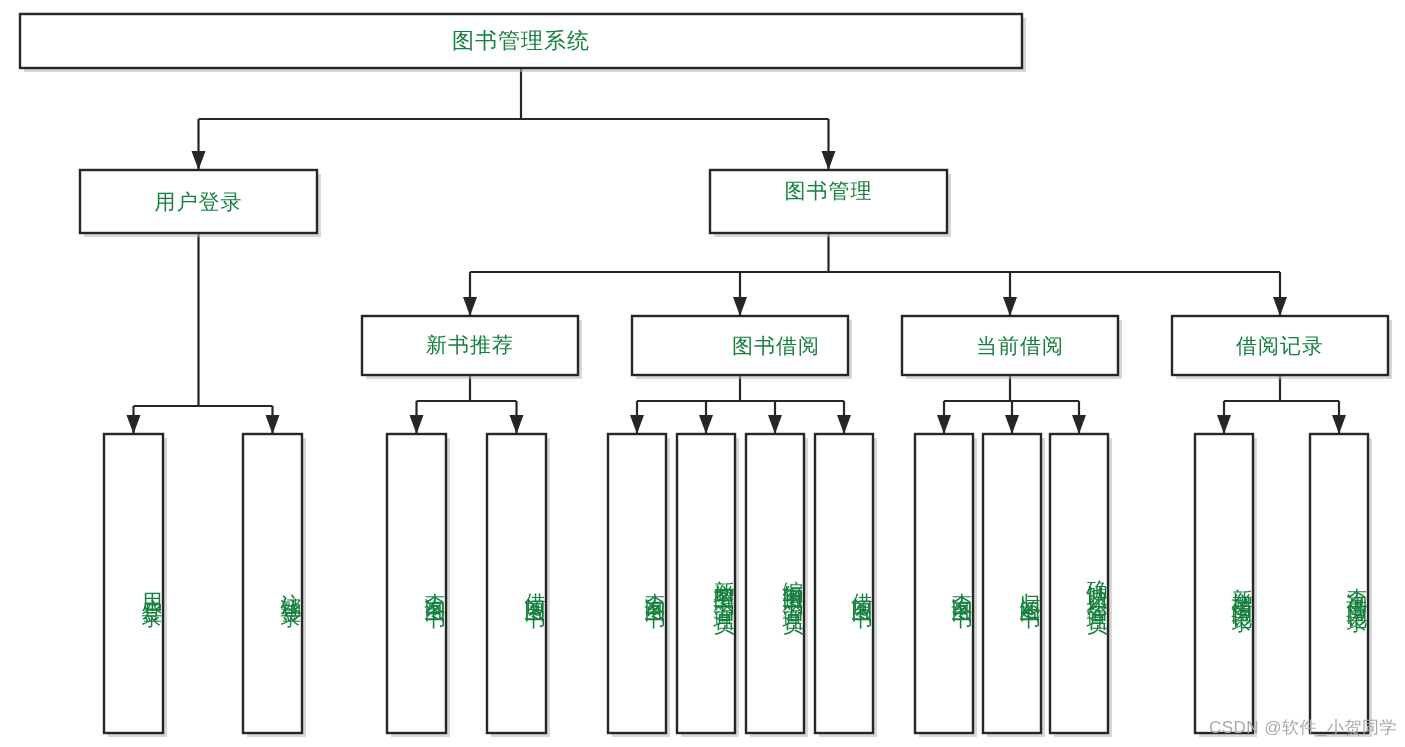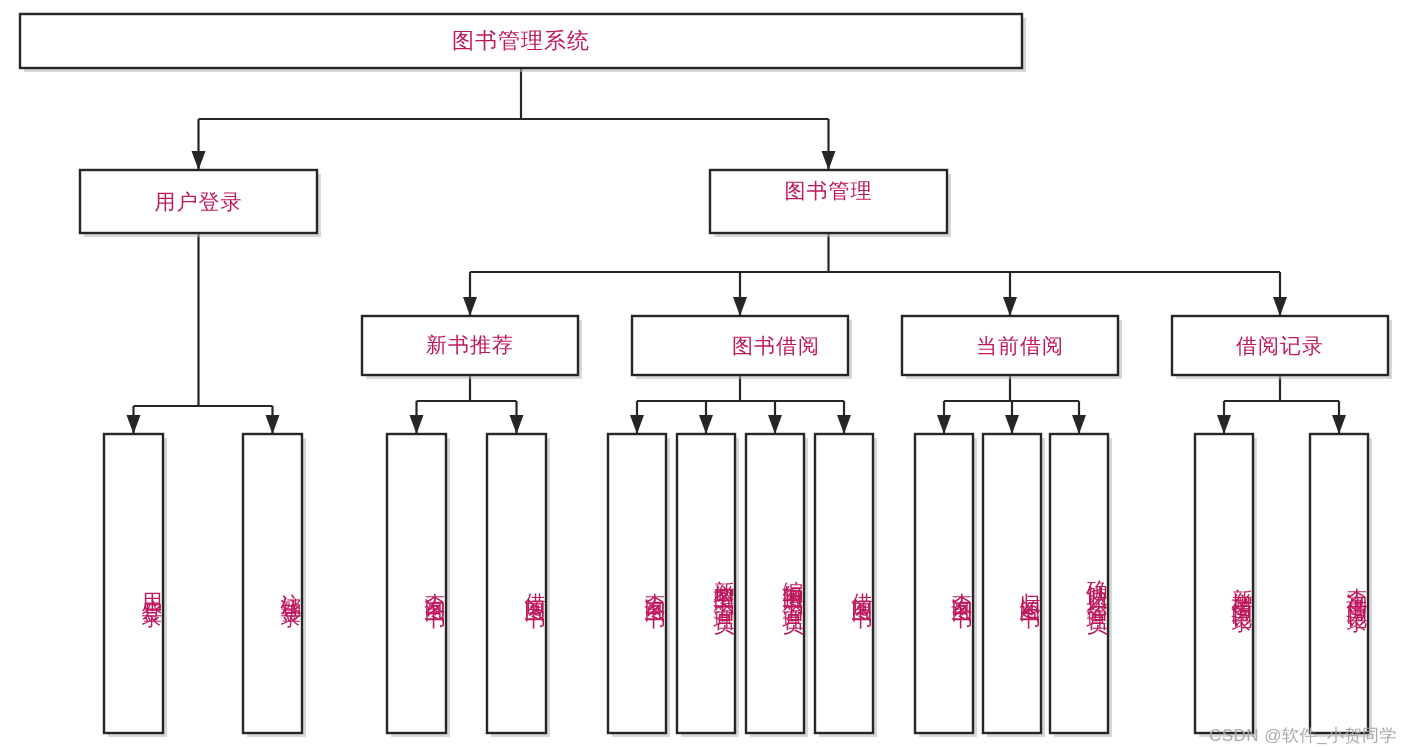--- a/index.html
+++ b/index.html
@@ -42,21 +42,21 @@
     stroke-linecap: butt;
   }
   .arrow-head {
     fill: #262626;
   }
   .node-label {
     position: absolute;
     display: flex;
     align-items: center;
     justify-content: center;
-    color: #be185d;
+    color: #15803d;
     font-family: "Liberation Sans", "DejaVu Sans", sans-serif;
     box-sizing: border-box;
     pointer-events: none;
   }
   .node-label.horizontal {
     font-size: 21px;
     letter-spacing: 1px;
     line-height: 1.2;
   }
   .node-label.horizontal.root {
@@ -69,21 +69,21 @@
     letter-spacing: 5px;
     line-height: 1.05;
     align-items: flex-start;
     justify-content: center;
     padding-top: 4px;
     white-space: nowrap;
   }
   .watermark {
     position: absolute;
     right: 8px;
-    bottom: 0;
+    bottom: 8px;
     font-size: 17px;
     color: #a9a9a9;
     font-family: "Liberation Sans", "DejaVu Sans", sans-serif;
     letter-spacing: 0.5px;
     white-space: nowrap;
   }
 </style>
 </head>
 <body>
 

